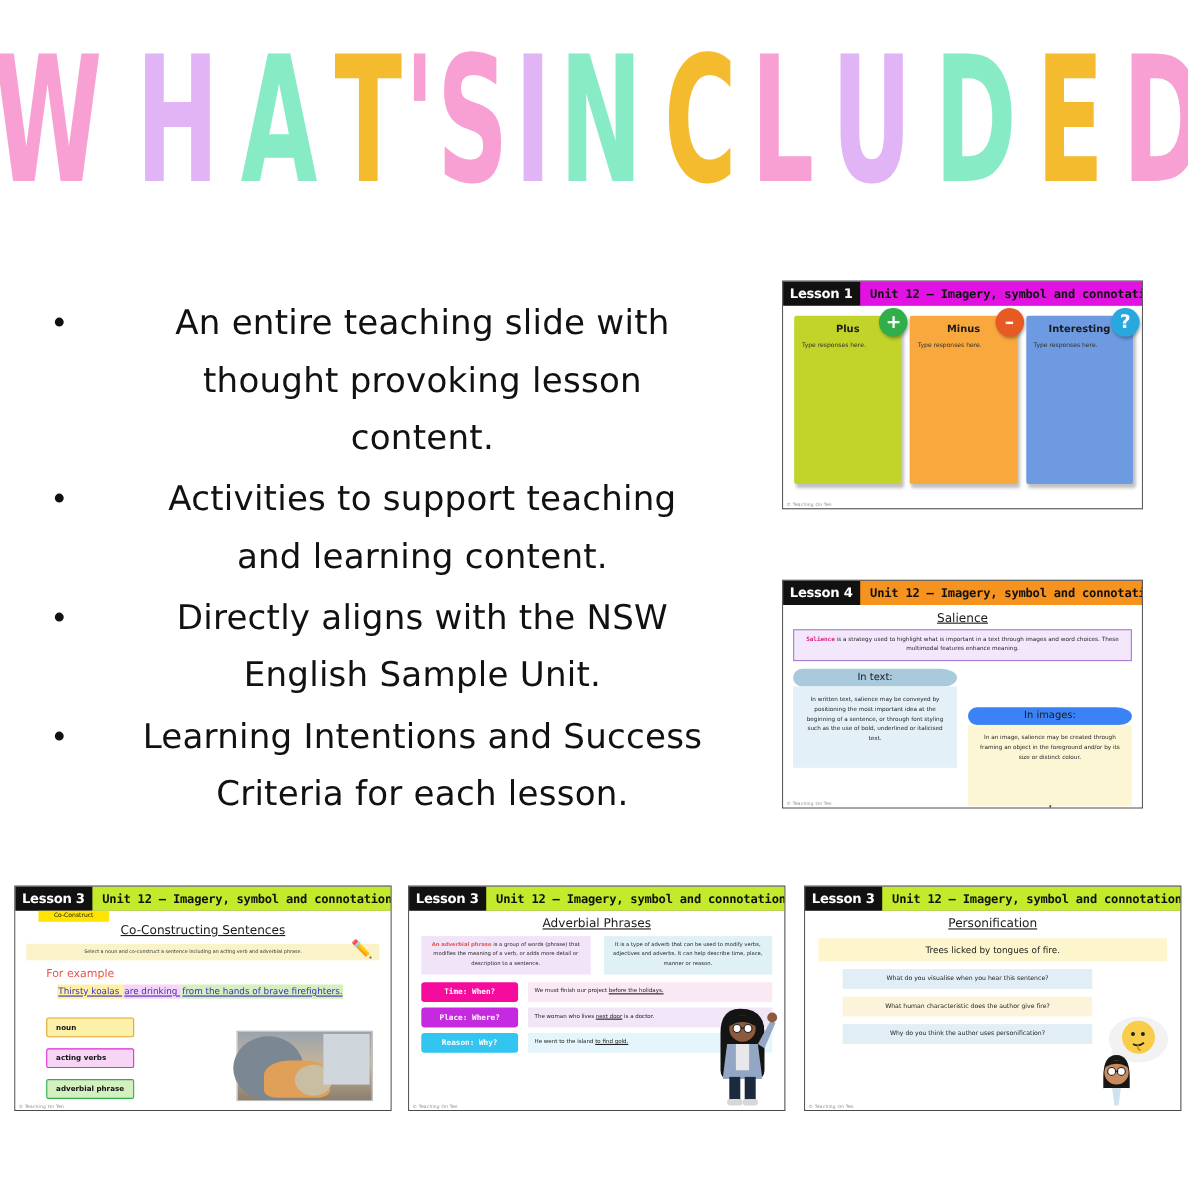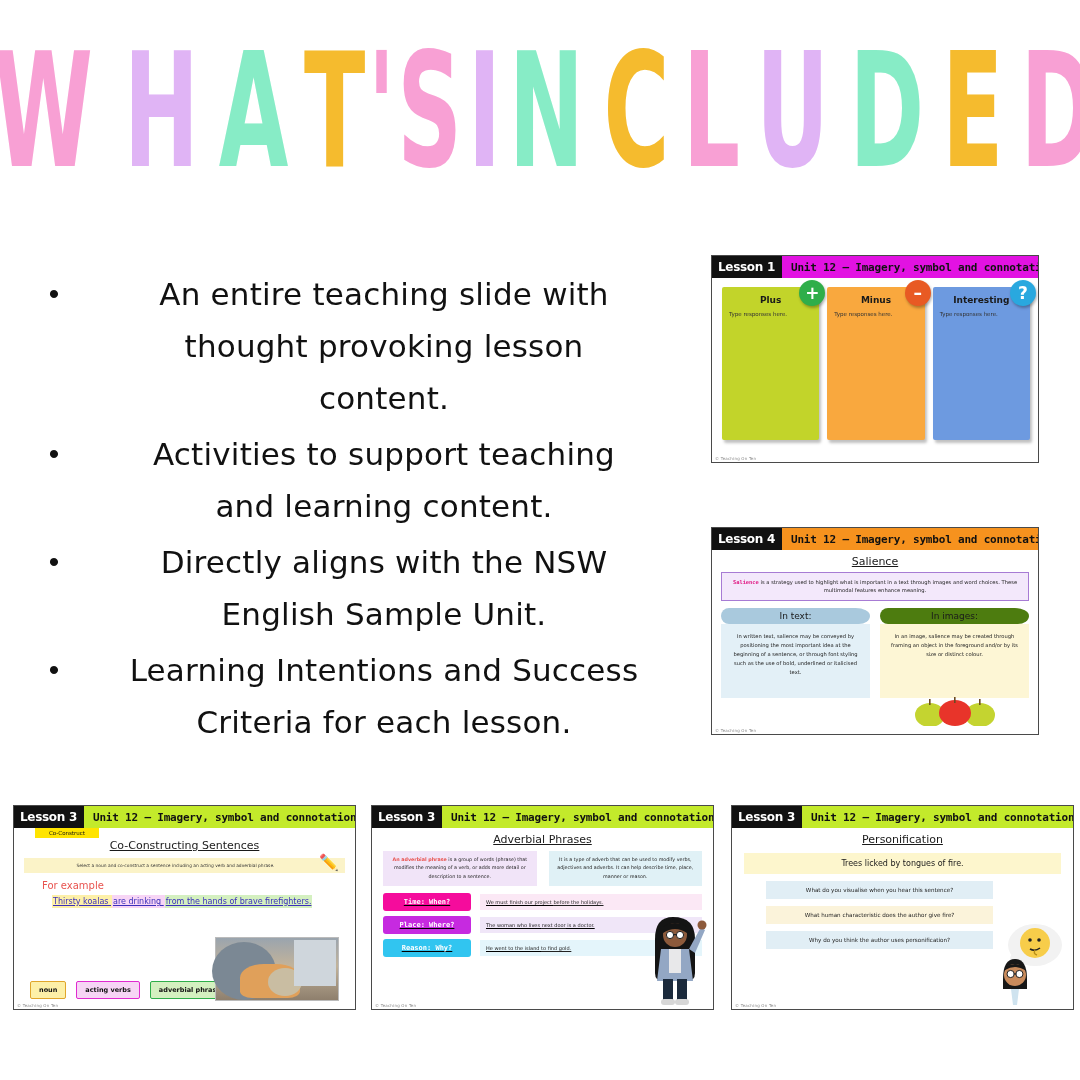--- a/index.html
+++ b/index.html
@@ -252,21 +252,21 @@
   }
   .cc-sentence {
     font-family: "DejaVu Sans", sans-serif;
     font-size: 8px;
     padding: 6px 0 0 38px;
     color: #3b2fbb;
     white-space: nowrap;
     text-decoration: underline;
   }
   .cc-sentence span { padding: 2px 1px; }
-  .cc-tags { position:absolute; left: 16px; bottom: 10px; display:flex; gap:10px; }
+  .cc-tags { position:absolute; left: 28px; bottom: 10px; display:flex; gap:10px;flex-direction:column; }
   .cc-tag {
     font-family: "DejaVu Sans", sans-serif;
     font-weight: bold;
     font-size: 6.5px;
     color: #111;
     padding: 4px 8px;
     border-radius: 2px;
   }
   .cc-photo {
     position:absolute; right: 16px; bottom: 8px;
@@ -278,21 +278,21 @@
 
   
   .ad-defs { display:flex; gap:12px; padding: 5px 11px 0 11px; }
   .ad-def {
     flex:1; padding: 5px 7px;
     font-family:"DejaVu Sans", sans-serif;
     font-size: 4.8px; line-height:1.75; color:#222; text-align:center;
   }
   .ad-def i { color:#e8534f; font-weight:bold; font-style:normal; }
   .ad-rows { padding: 7px 11px 0 11px; }
-  .ad-row { display:flex; align-items:center; margin-bottom:5px;text-decoration:underline; }
+  .ad-row { display:flex; margin-bottom:5px; }
   .ad-label {
     width: 88px; flex:0 0 88px;
     text-align:center; border-radius: 3px;
     font-family:"DejaVu Sans Mono", monospace;
     font-weight:bold; font-size:7px; color:#ffffff;
     padding: 5px 0;
   }
   .ad-sent {
     flex:1; margin-left: 9px; padding: 5px 6px;
     font-family:"DejaVu Sans", sans-serif; font-size:5px; color:#222;
@@ -407,21 +407,21 @@
     <div class="slide-title">Salience</div>
     <div class="sal-def">
       <b>Salience</b><span> is a strategy used to highlight what is important in a text through images and word choices. These multimodal features enhance meaning.</span>
     </div>
     <div class="sal-cols">
       <div class="sal-col">
         <div class="sal-ribbon" style="background: rgb(169, 201, 221);">In text:</div>
         <div class="sal-box" style="background: rgb(227, 240, 247);">In written text, salience may be conveyed by positioning the most important idea at the beginning of a sentence, or through font styling such as the use of bold, underlined or italicised text.</div>
       </div>
       <div class="sal-col">
-        <div class="sal-ribbon" style="background: #4d7c0f;">In images:</div>
+        <div class="sal-ribbon" style="background: #3b82f6; margin-top: 35px;">In images:</div>
         <div class="sal-box" style="background: rgb(253, 246, 213);">In an image, salience may be created through framing an object in the foreground and/or by its size or distinct colour.</div>
         <div class="apples">
           <svg width="86" height="30" viewBox="0 0 86 30">
             <ellipse cx="18" cy="19" rx="15" ry="12" fill="#c4d430"></ellipse>
             <ellipse cx="68" cy="19" rx="15" ry="12" fill="#c4d430"></ellipse>
             <ellipse cx="43" cy="17" rx="16" ry="13" fill="#e8342a"></ellipse>
             <rect x="17" y="3" width="1.6" height="6" fill="#6b4a22"></rect>
             <rect x="42" y="1" width="1.6" height="6" fill="#6b4a22"></rect>
             <rect x="67" y="3" width="1.6" height="6" fill="#6b4a22"></rect>
           </svg>

